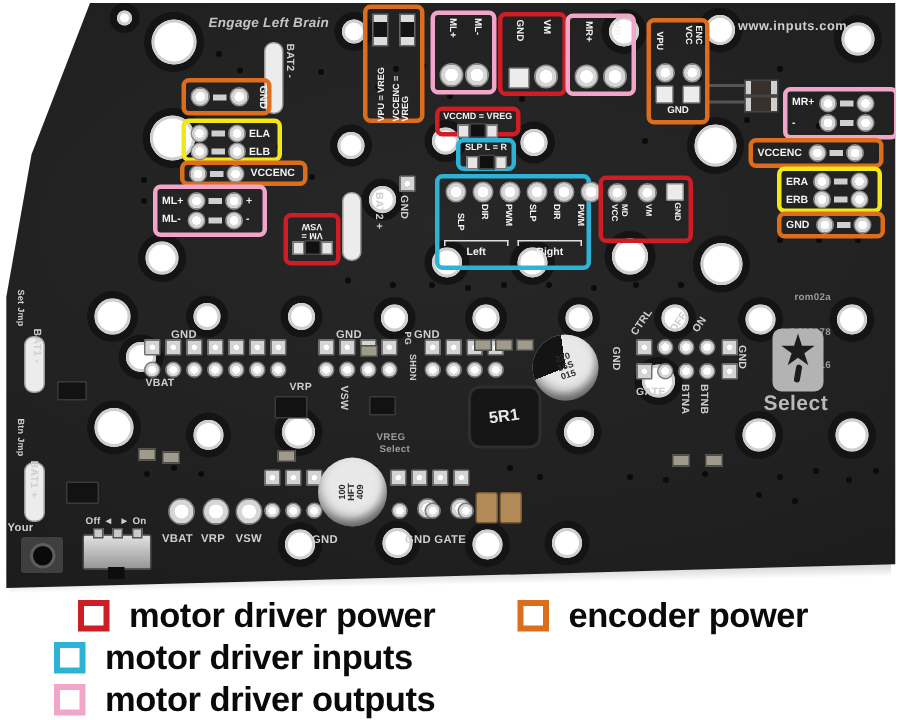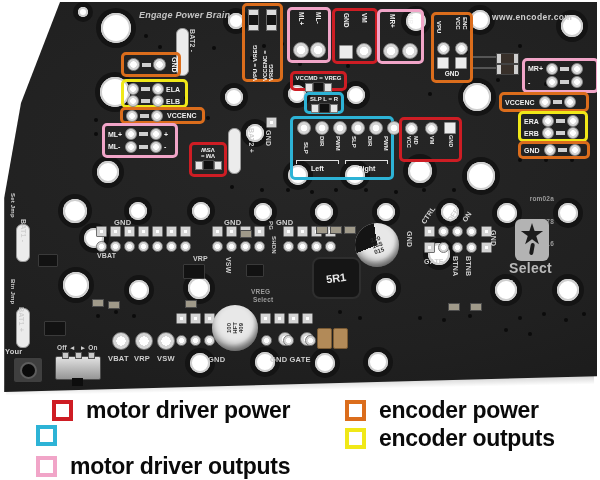--- a/index.html
+++ b/index.html
@@ -85,22 +85,22 @@
   .lg-label{font-size:23px;font-weight:bold;color:#0a0a0a;letter-spacing:-0.3px;white-space:nowrap;}
 </style>
 </head>
 <body>
 
 <div id="stage">
   <div id="board-shadow"></div>
 
   <div id="board">
 
-    <div class="bt" style="left:139px;top:11px;font-style:italic;font-size:9px;color:#c4c4c4;">Engage Power Brain</div>
-    <div class="bt" style="left:492px;top:13px;font-size:8.5px;letter-spacing:.4px;">www.encoder.com</div>
+    <div class="bt" style="left:139px;top:11px;font-style:italic;font-size:9px;color:#c4c4c4;">Engage Left Brain</div>
+    <div class="bt" style="left:492px;top:13px;font-size:8.5px;letter-spacing:.4px;">www.inputs.com</div>
 
     <div class="bt vtd" style="left:189px;top:29px;">BAT2 -</div>
     <div class="bt vtd" style="left:248px;top:128px;">BAT2 +</div>
     <div class="bt vtd" style="left:265px;top:130px;">GND</div>
     <div class="bt vtd" style="left:10px;top:193px;font-size:6px;">Set Jmp</div>
     <div class="bt vtd" style="left:20px;top:219px;">BAT1 -</div>
     <div class="bt vtd" style="left:10px;top:279px;font-size:6px;">Btn Jmp</div>
     <div class="bt vtd" style="left:18px;top:307px;">BAT1 +</div>
 
     <div class="bt" style="left:114px;top:219px;font-size:7.5px;">GND</div>
@@ -558,26 +558,23 @@
       <div class="trc" style="left: 472px; top: 67px; width: 26px; height: 2px;"></div>
       <div class="sqpad" style="left: 266px; top: 117px;"></div>
     </div>
 
   <div class="lg-row" style="left:36px;top:397px;padding-left:16px;">
     <span class="lg-sw" style="border-color: rgb(206, 29, 36);"></span>
     <span class="lg-label">motor driver power</span>
   </div>
   <div class="lg-row" style="left:36px;top:425px;">
     <span class="lg-sw" style="border-color: rgb(45, 179, 214);"></span>
+    <span class="lg-label">motor driver inputs</span>
   </div>
   <div class="lg-row" style="left:36px;top:453px;justify-content:space-between;">
     <span class="lg-sw" style="border-color: rgb(241, 165, 200);"></span>
     <span class="lg-label">motor driver outputs</span>
   </div>
   <div class="lg-row" style="left:345px;top:397px;">
     <span class="lg-sw" style="border-color: rgb(219, 109, 28);"></span>
     <span class="lg-label">encoder power</span>
   </div>
-  <div class="lg-row" style="left:345px;top:425px;">
-    <span class="lg-sw" style="border-color: rgb(240, 232, 24);"></span>
-    <span class="lg-label">encoder outputs</span>
-  </div>
 </div>
 
 </body></html>

